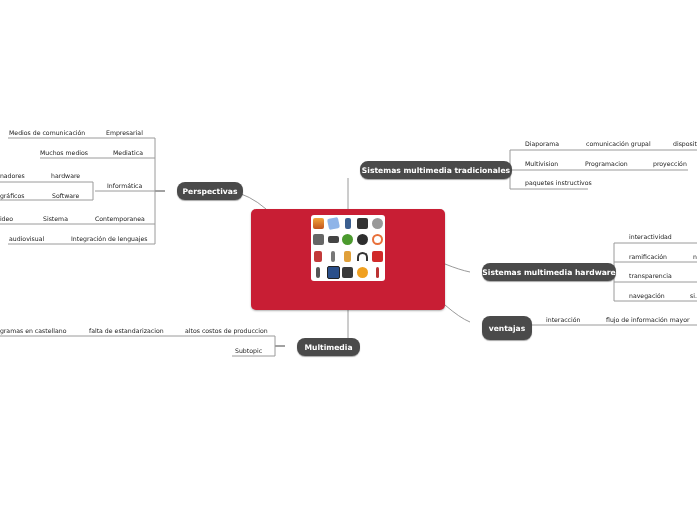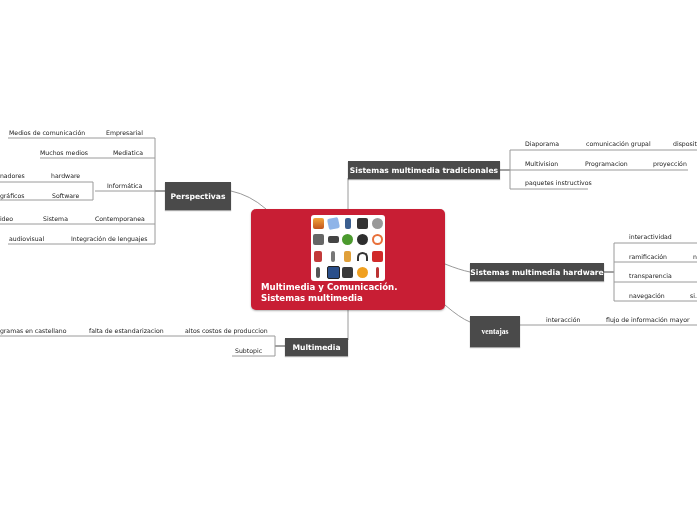--- a/index.html
+++ b/index.html
@@ -1,19 +1,19 @@
 <!DOCTYPE html>
 <html><head>
 <meta charset="utf-8">
 <style>
   html,body{margin:0;padding:0;background:#ffffff;}
   body{width:697px;height:520px;position:relative;overflow:hidden;font-family:"DejaVu Sans","Liberation Sans",sans-serif;}
   svg.lines{position:absolute;left:0;top:0;}
   .lbl{position:absolute;font-size:6.2px;color:#222;white-space:nowrap;line-height:8px;}
-  .node{position:absolute;background:#4a4a4a;color:#fff;font-weight:bold;font-size:7.6px;border-radius:0;display:flex;align-items:center;justify-content:center;box-shadow:0 1px 1px rgba(0,0,0,0.35);white-space:nowrap;}
+  .node{position:absolute;background:#4a4a4a;color:#fff;font-weight:bold;font-size:7.6px;border-radius:8px;display:flex;align-items:center;justify-content:center;box-shadow:0 1px 1px rgba(0,0,0,0.35);white-space:nowrap;margin-left:12px;}
   .central{position:absolute;left:251px;top:209px;width:194px;height:101px;background:#c81e34;border-radius:5px;box-shadow:0 1px 2px rgba(0,0,0,0.3);}
   .central .icons{position:absolute;left:60px;top:6px;width:74px;height:66px;background:#fff;border-radius:3px;display:grid;grid-template-columns:repeat(5,1fr);grid-template-rows:repeat(4,1fr);align-items:center;justify-items:center;}
   .ico{width:11px;height:11px;border-radius:2px;}
   .central .title{position:absolute;left:10px;top:73px;color:#fff;font-weight:bold;font-size:8.6px;line-height:11px;}
 </style>
 </head>
 <body>
 
 <svg class="lines" width="697" height="520">
   <g fill="none" stroke="#9a9a9a" stroke-width="1">
@@ -71,39 +71,35 @@
     <span class="ico" style="background:#777;width:4px;"></span>
     <span class="ico" style="background:#e0a03a;width:7px;"></span>
     <span class="ico" style="border:2px solid #333;border-bottom:none;border-radius:6px 6px 0 0;width:7px;height:7px;"></span>
     <span class="ico" style="background:#d12a2a;"></span>
     <span class="ico" style="background:#555;width:4px;"></span>
     <span class="ico" style="background:#2a4f8a;border:1px solid #222;"></span>
     <span class="ico" style="background:#3a3a3a;"></span>
     <span class="ico" style="background:#f0a020;border-radius:50%;"></span>
     <span class="ico" style="background:#b33;width:3px;"></span>
   </div>
-  <div class="title">
-    <div>Multimedia y Comunicación.</div>
-    <div>Sistemas multimedia</div>
-  </div>
 </div>
 
-<div class="node" style="left:165px;top:182px;width:66px;height:28px;">
+<div class="node" style="left:165px;top:182px;width:66px;height:18px;">
     <span>Perspectivas</span>
   </div>
 <div class="node" style="left:285px;top:338px;width:63px;height:18px;">
     <span>Multimedia</span>
   </div>
 <div class="node" style="left:348px;top:161px;width:152px;height:18px;">
     <span>Sistemas multimedia tradicionales</span>
   </div>
 <div class="node" style="left:470px;top:263px;width:134px;height:18px;">
     <span>Sistemas multimedia hardware</span>
   </div>
-<div class="node" style="left:470px;top:316px;width:50px;height:31px;font-family:Liberation Serif, serif;">
+<div class="node" style="left:470px;top:316px;width:50px;height:24px;">
     <span>ventajas</span>
   </div>
 
 <div class="lbl" style="left:106px;top:129px;">Empresarial</div>
 <div class="lbl" style="left:9px;top:129px;">Medios de comunicación</div>
 <div class="lbl" style="left:113px;top:149px;">Mediatica</div>
 <div class="lbl" style="left:40px;top:149px;">Muchos medios</div>
 <div class="lbl" style="left:107px;top:182px;">Informática</div>
 <div class="lbl" style="left:51px;top:172px;">hardware</div>
 <div class="lbl" style="left:-6px;top:172px;">...nadores</div>

